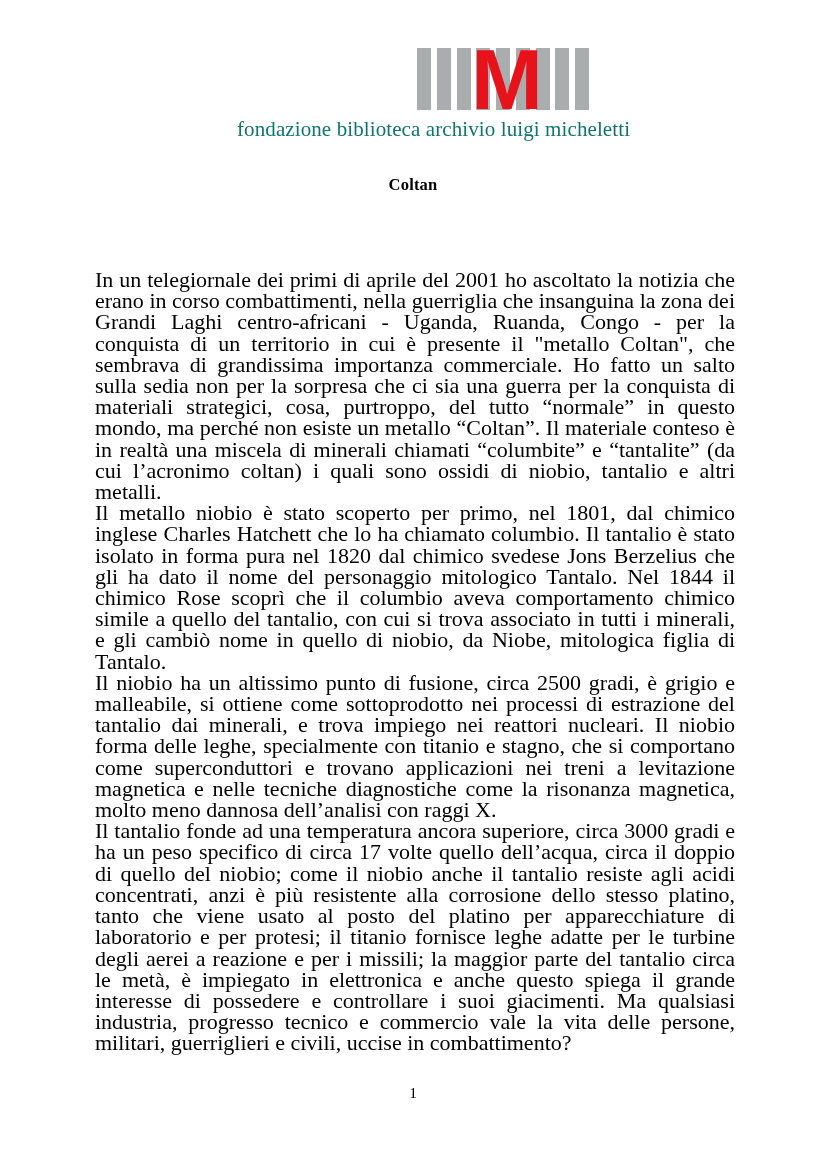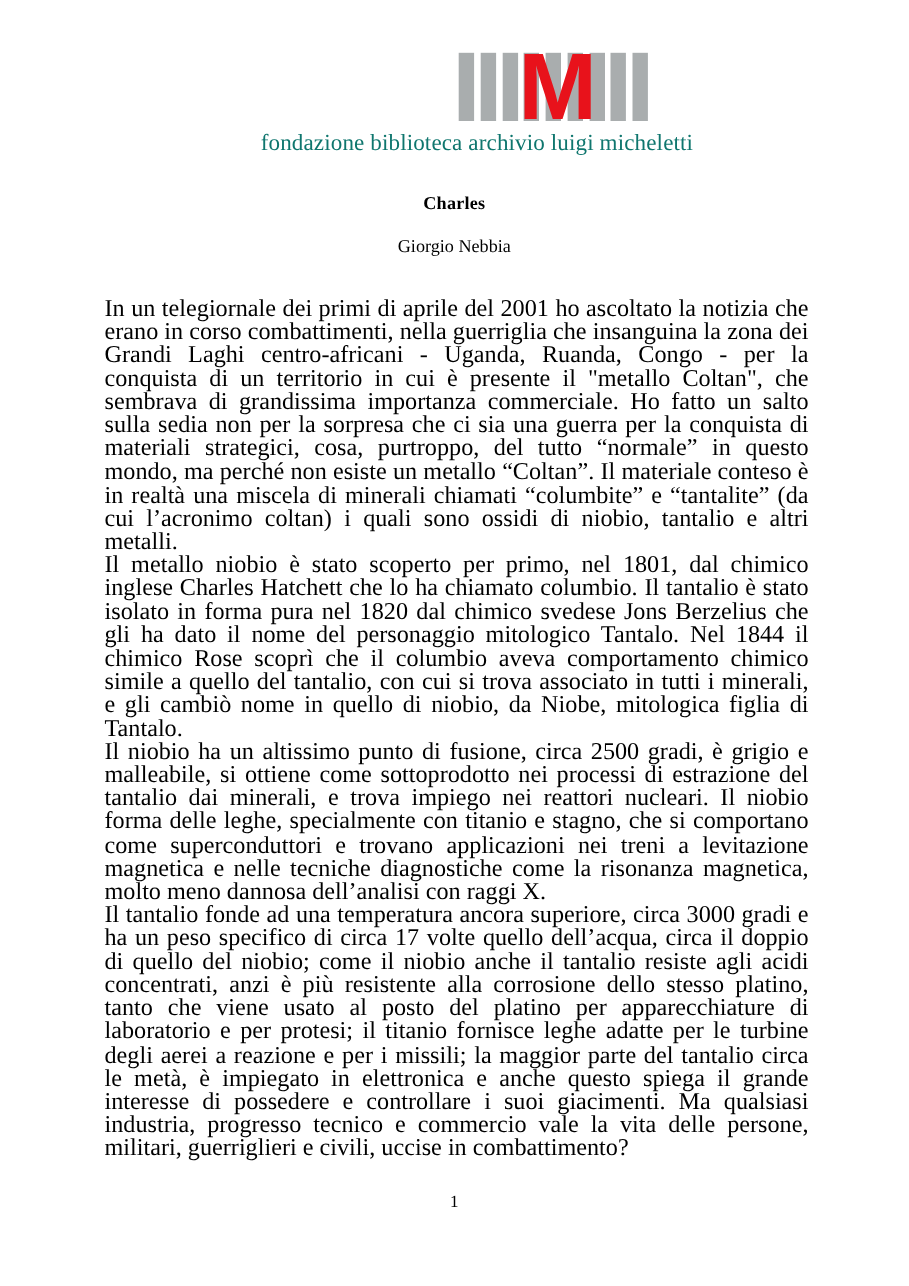--- a/index.html
+++ b/index.html
@@ -145,22 +145,21 @@
         <span class="logo-bar"></span>
         <span class="logo-bar"></span>
         <span class="logo-bar"></span>
         <span class="logo-bar"></span>
       </div>
       <div class="logo-m">M</div>
     </div>
     <div class="logo-tagline">fondazione biblioteca archivio luigi micheletti</div>
   </div>
 
-  <div class="doc-title">Charles</div>
-  <div class="doc-author">Giorgio Nebbia</div>
+  <div class="doc-title">Coltan</div>
 
   <div class="body-text">
     <p>In un telegiornale dei primi di aprile del 2001 ho ascoltato la notizia che erano in corso combattimenti, nella guerriglia che insanguina la zona dei Grandi Laghi centro-africani - Uganda, Ruanda, Congo - per la conquista di un territorio in cui è presente il "metallo Coltan", che sembrava di grandissima importanza commerciale. Ho fatto un salto sulla sedia non per la sorpresa che ci sia una guerra per la conquista di materiali strategici, cosa, purtroppo, del tutto “normale” in questo mondo, ma perché non esiste un metallo “Coltan”. Il materiale conteso è in realtà una miscela di minerali chiamati “columbite” e “tantalite” (da cui l’acronimo coltan) i quali sono ossidi di niobio, tantalio e altri metalli.</p>
     <p>Il metallo niobio è stato scoperto per primo, nel 1801, dal chimico inglese Charles Hatchett che lo ha chiamato columbio. Il tantalio è stato isolato in forma pura nel 1820 dal chimico svedese Jons Berzelius che gli ha dato il nome del personaggio mitologico Tantalo. Nel 1844 il chimico Rose scoprì che il columbio aveva comportamento chimico simile a quello del tantalio, con cui si trova associato in  tutti i minerali, e gli cambiò nome in quello di niobio, da Niobe, mitologica figlia di Tantalo.</p>
     <p>Il niobio ha un altissimo punto di fusione, circa 2500 gradi, è grigio e malleabile, si ottiene come sottoprodotto nei processi di estrazione del tantalio dai minerali, e trova impiego nei reattori nucleari. Il niobio forma delle leghe, specialmente con titanio e stagno, che si comportano come superconduttori e trovano applicazioni nei treni a levitazione magnetica e nelle tecniche diagnostiche come la risonanza magnetica, molto meno dannosa dell’analisi con raggi X.</p>
     <p>Il tantalio fonde ad una temperatura ancora superiore, circa 3000 gradi e ha un peso specifico di circa 17 volte quello dell’acqua, circa il doppio di quello del niobio; come il niobio anche il tantalio resiste agli acidi concentrati, anzi è più resistente alla corrosione dello stesso platino, tanto che viene usato al posto del platino per apparecchiature di laboratorio e per protesi; il titanio fornisce leghe adatte per le turbine degli aerei a reazione e per i missili; la maggior parte del tantalio circa le metà, è impiegato in elettronica e anche questo spiega il grande interesse di possedere e controllare i suoi giacimenti. Ma qualsiasi industria, progresso tecnico e commercio vale la vita delle persone, militari, guerriglieri e civili, uccise in combattimento?</p>
   </div>
 
   <div class="page-number">1</div>
 

